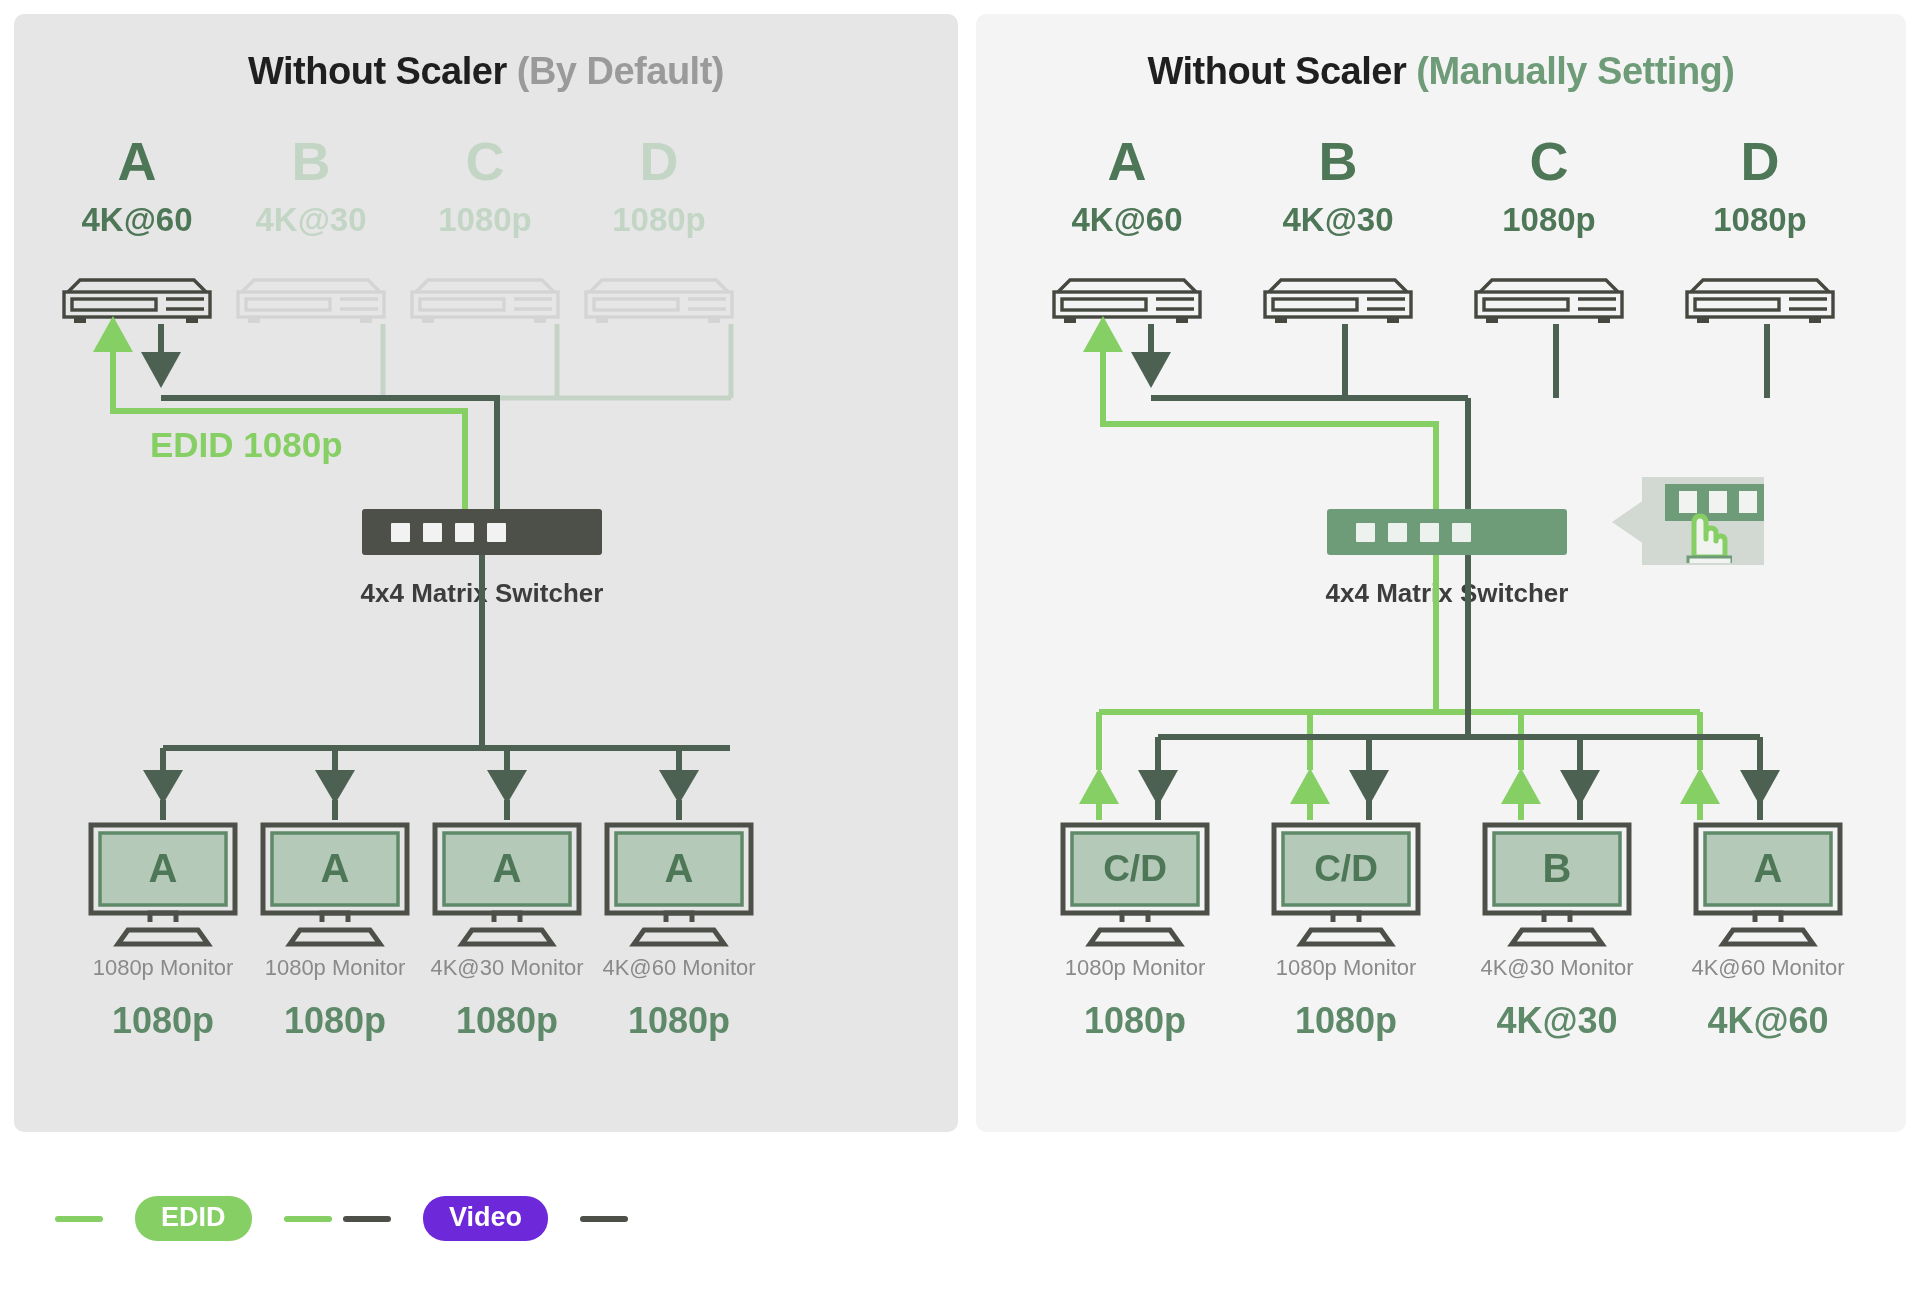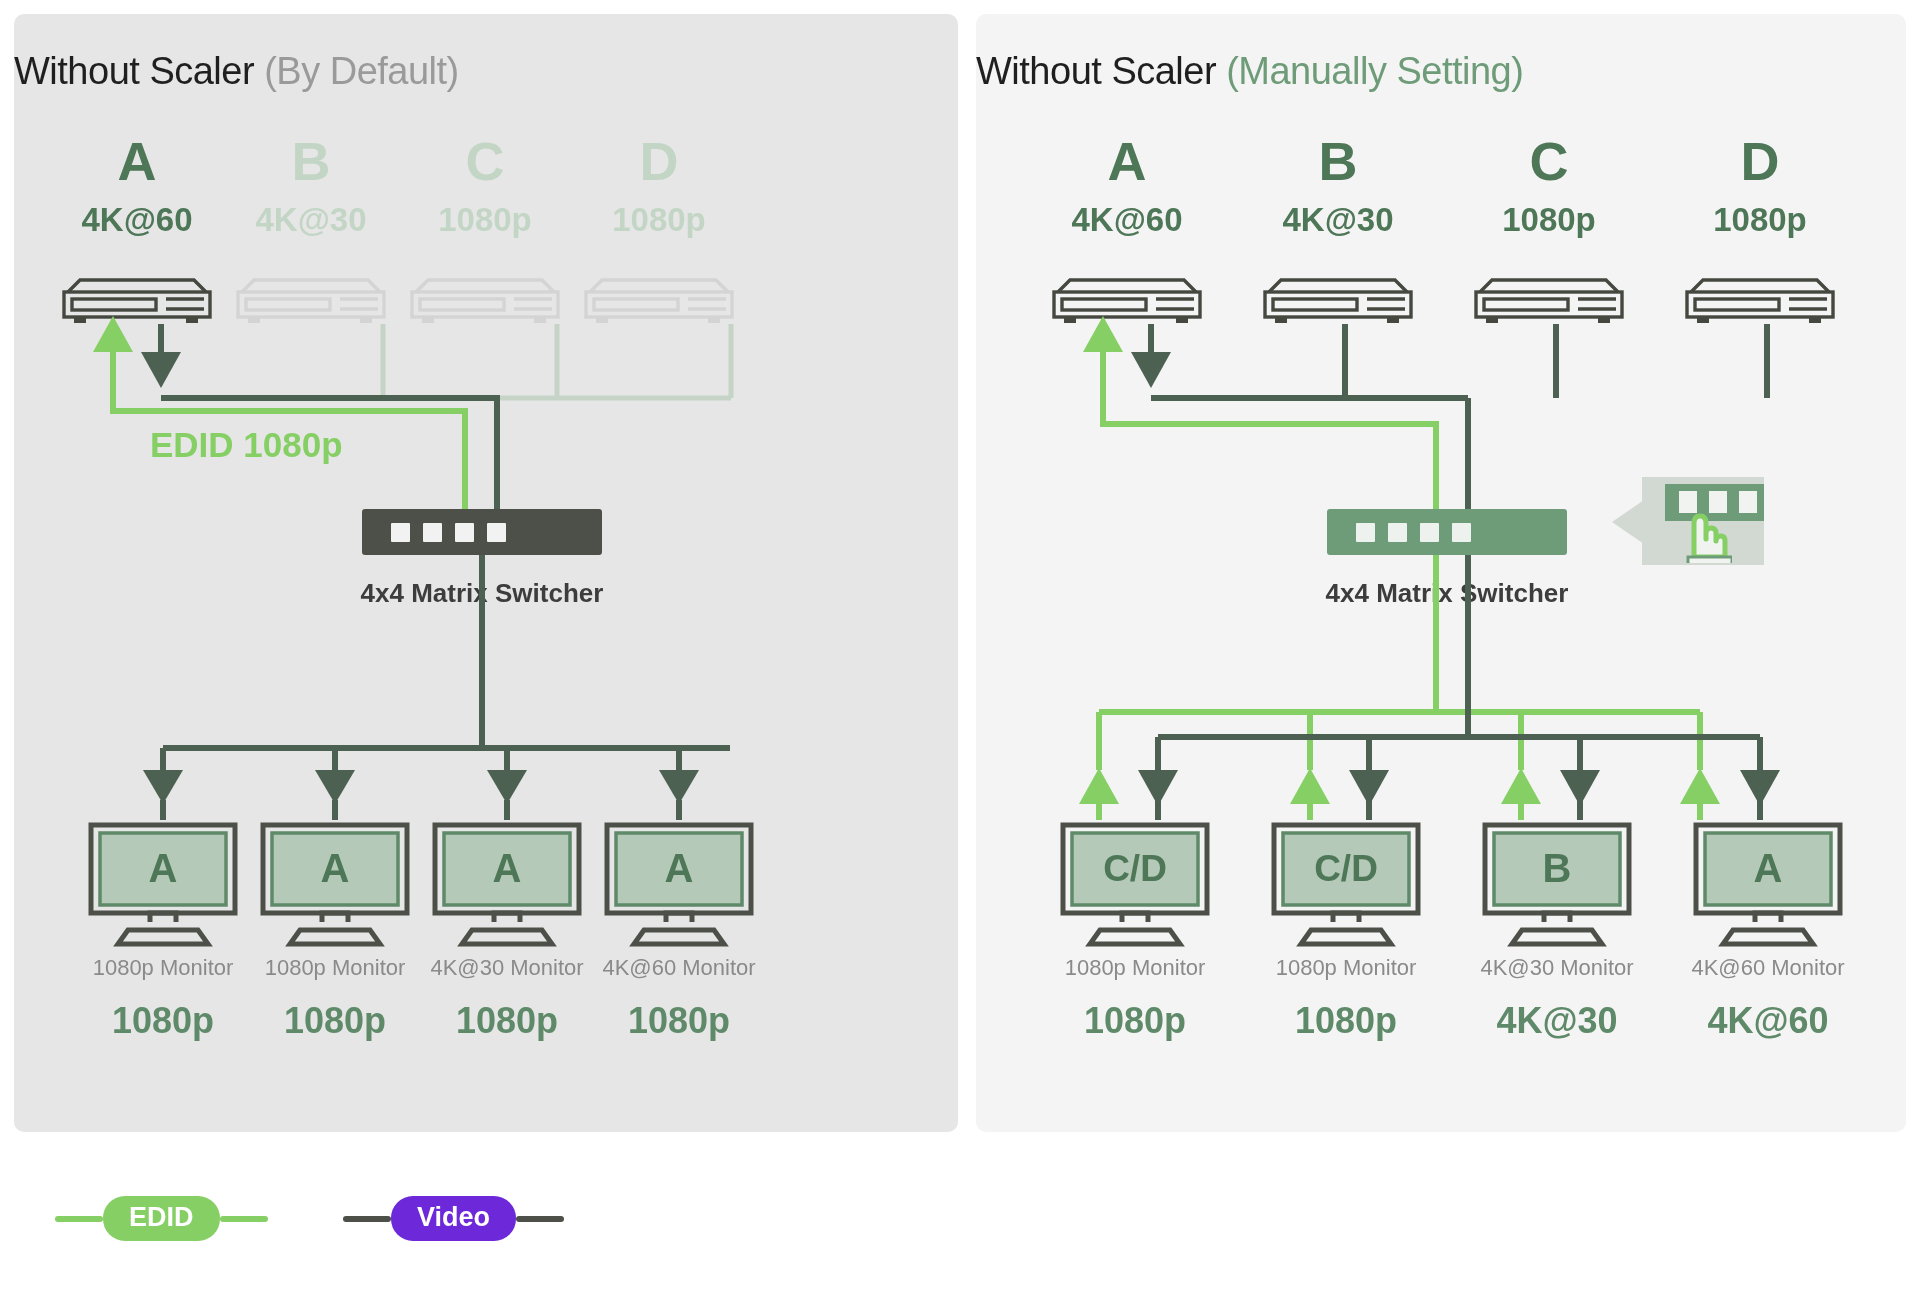--- a/index.html
+++ b/index.html
@@ -13,21 +13,22 @@
 
   .panel {
     position: absolute;
     border-radius: 10px;
   }
   #panel-left  { left: 14px;  top: 14px; width: 944px;  height: 1118px; background: #e6e6e6; }
   #panel-right { left: 976px; top: 14px; width: 930px;  height: 1118px; background: #f4f4f4; }
 
   .panel-title {
     position: absolute; top: 36px; left: 0; width: 100%;
-    font-size: 38px; font-weight: normal; letter-spacing: -0.5px;
+    text-align: center;
+    font-size: 38px; font-weight: bold; letter-spacing: -0.5px;
     white-space: nowrap;
   }
   .t-main { color: #1f1f1f; }
   .t-sub-grey  { color: #9a9a9a; }
   .t-sub-green { color: #6e9b78; }
 
   
   .src-letter {
     position: absolute; text-align: center; width: 170px;
     font-size: 54px; font-weight: bold; line-height: 1;
@@ -85,21 +86,21 @@
   .mon-res {
     position: absolute; width: 210px; text-align: center;
     font-size: 36px; font-weight: bold; color: #5f8a6a; white-space: nowrap;
   }
 
   
   #wires { position: absolute; left: 0; top: 0; width: 1920px; height: 1296px; pointer-events: none; }
 
   
   #legend { position: absolute; left: 55px; top: 1196px; height: 60px; }
-  .leg-item { position: absolute; display: flex; align-items: center; }
+  .leg-item { position: absolute; display: flex; align-items: center; gap: 32px; }
   .leg-line { height: 6px; border-radius: 3px; }
   .leg-pill {
     border-radius: 22px; color: #ffffff; font-weight: bold;
     font-size: 27px; padding: 8px 26px 10px 26px; line-height: 1;
   }
   .leg-edid .leg-line { background: #86cf64; width: 48px; }
   .leg-edid .leg-pill { background: #86cf64; }
   .leg-video .leg-line { background: #4d5048; width: 48px; }
   .leg-video .leg-pill { background: #6d28d9; }
 </style>

